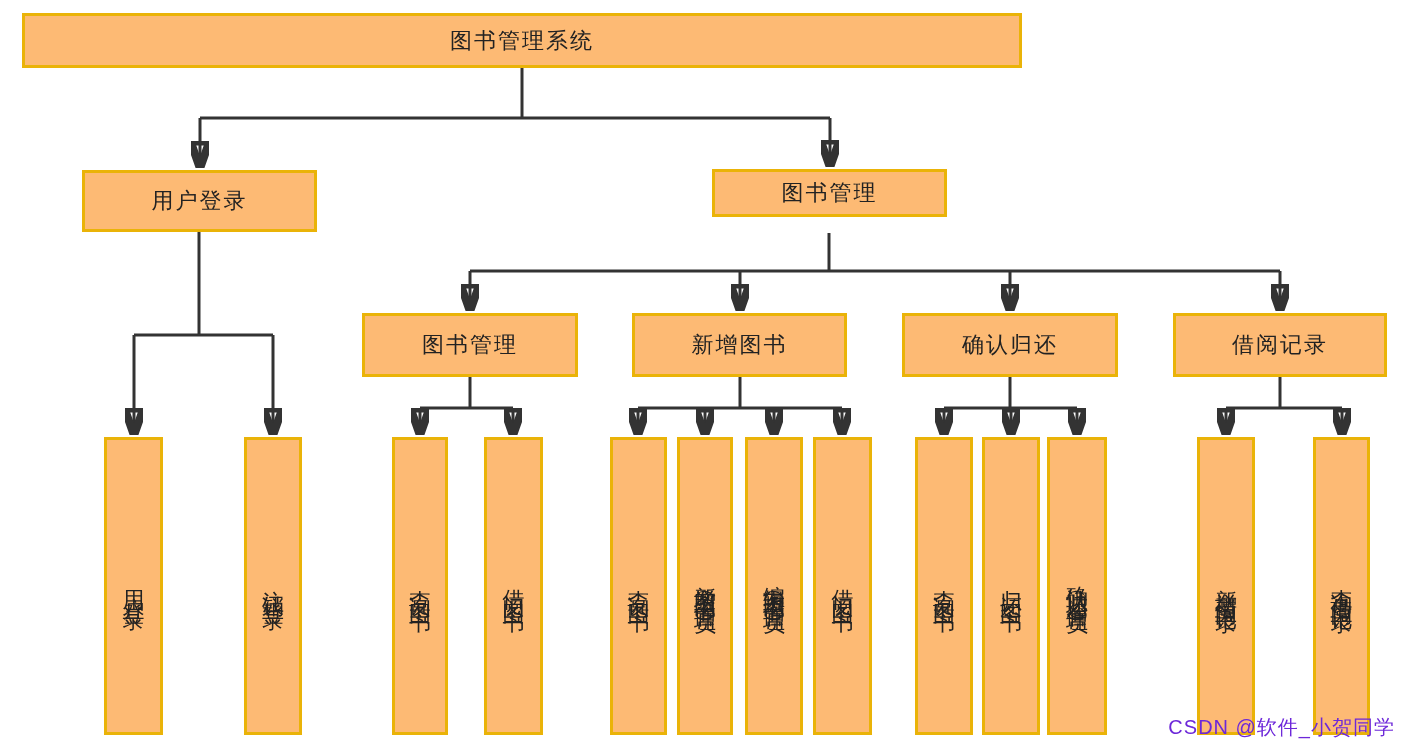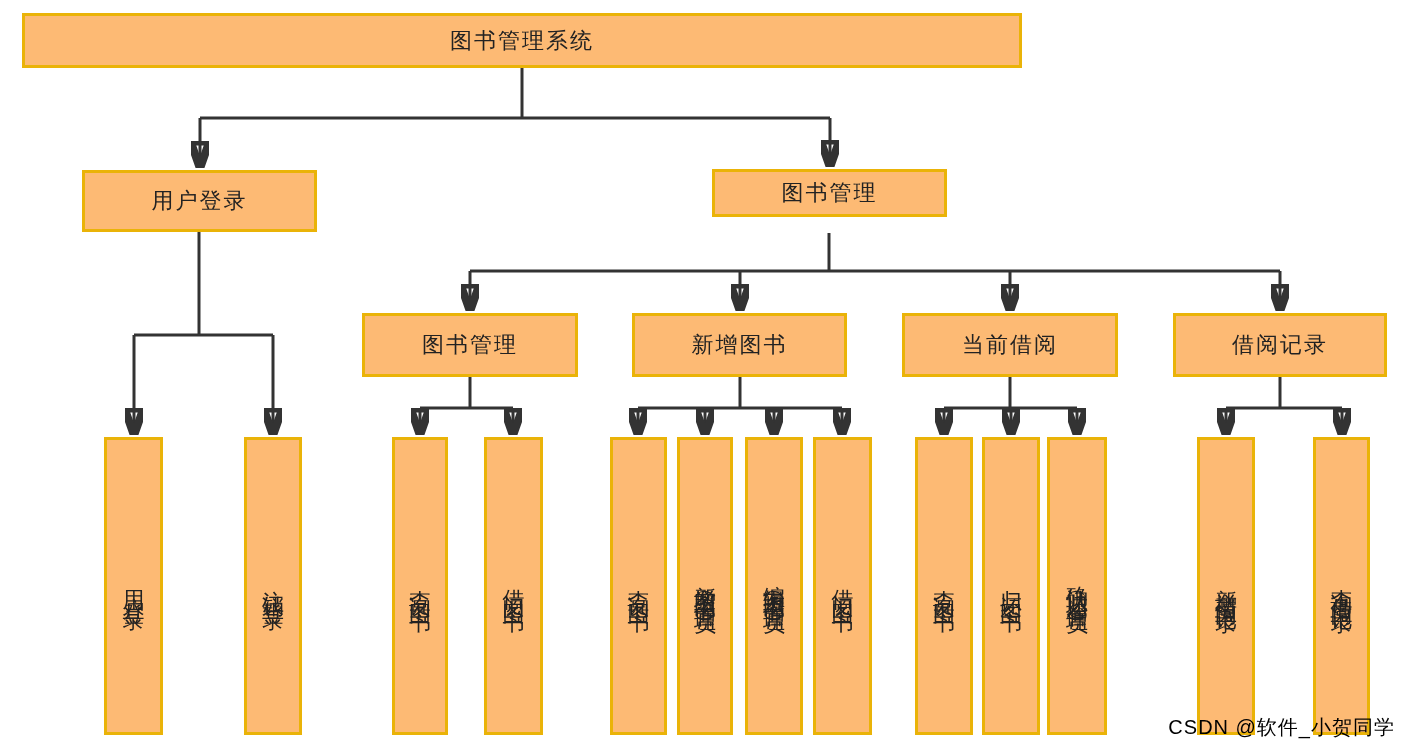--- a/index.html
+++ b/index.html
@@ -48,21 +48,21 @@
     font-size: 22px;
     letter-spacing: 7px;
     line-height: 1;
     white-space: nowrap;
   }
   .watermark {
     position: absolute;
     right: 10px;
     bottom: 6px;
     font-size: 20px;
-    color: #000000;
+    color: #6d28d9;
     letter-spacing: 1px;
     white-space: nowrap;
   }
 </style>
 </head>
 <body>
 
 <div class="canvas">
 
   <svg class="connectors" viewBox="0 0 1405 747" xmlns="http://www.w3.org/2000/svg">
@@ -138,21 +138,21 @@
     <span>图书管理</span>
   </div>
 
   <div class="node h" style="left:362px; top:313px; width:216px; height:64px;">
     <span>图书管理</span>
   </div>
   <div class="node h" style="left:632px; top:313px; width:215px; height:64px;">
     <span>新增图书</span>
   </div>
   <div class="node h" style="left:902px; top:313px; width:216px; height:64px;">
-    <span>当前借阅</span>
+    <span>确认归还</span>
   </div>
   <div class="node h" style="left:1173px; top:313px; width:214px; height:64px;font-family:Liberation Mono, monospace;">
     <span>借阅记录</span>
   </div>
 
   <div class="node v" style="left:104px; top:437px; width:59px; height:298px;">
     <span>用户登录</span>
   </div>
   <div class="node v" style="left:244px; top:437px; width:58px; height:298px;">
     <span>注销登录</span>

